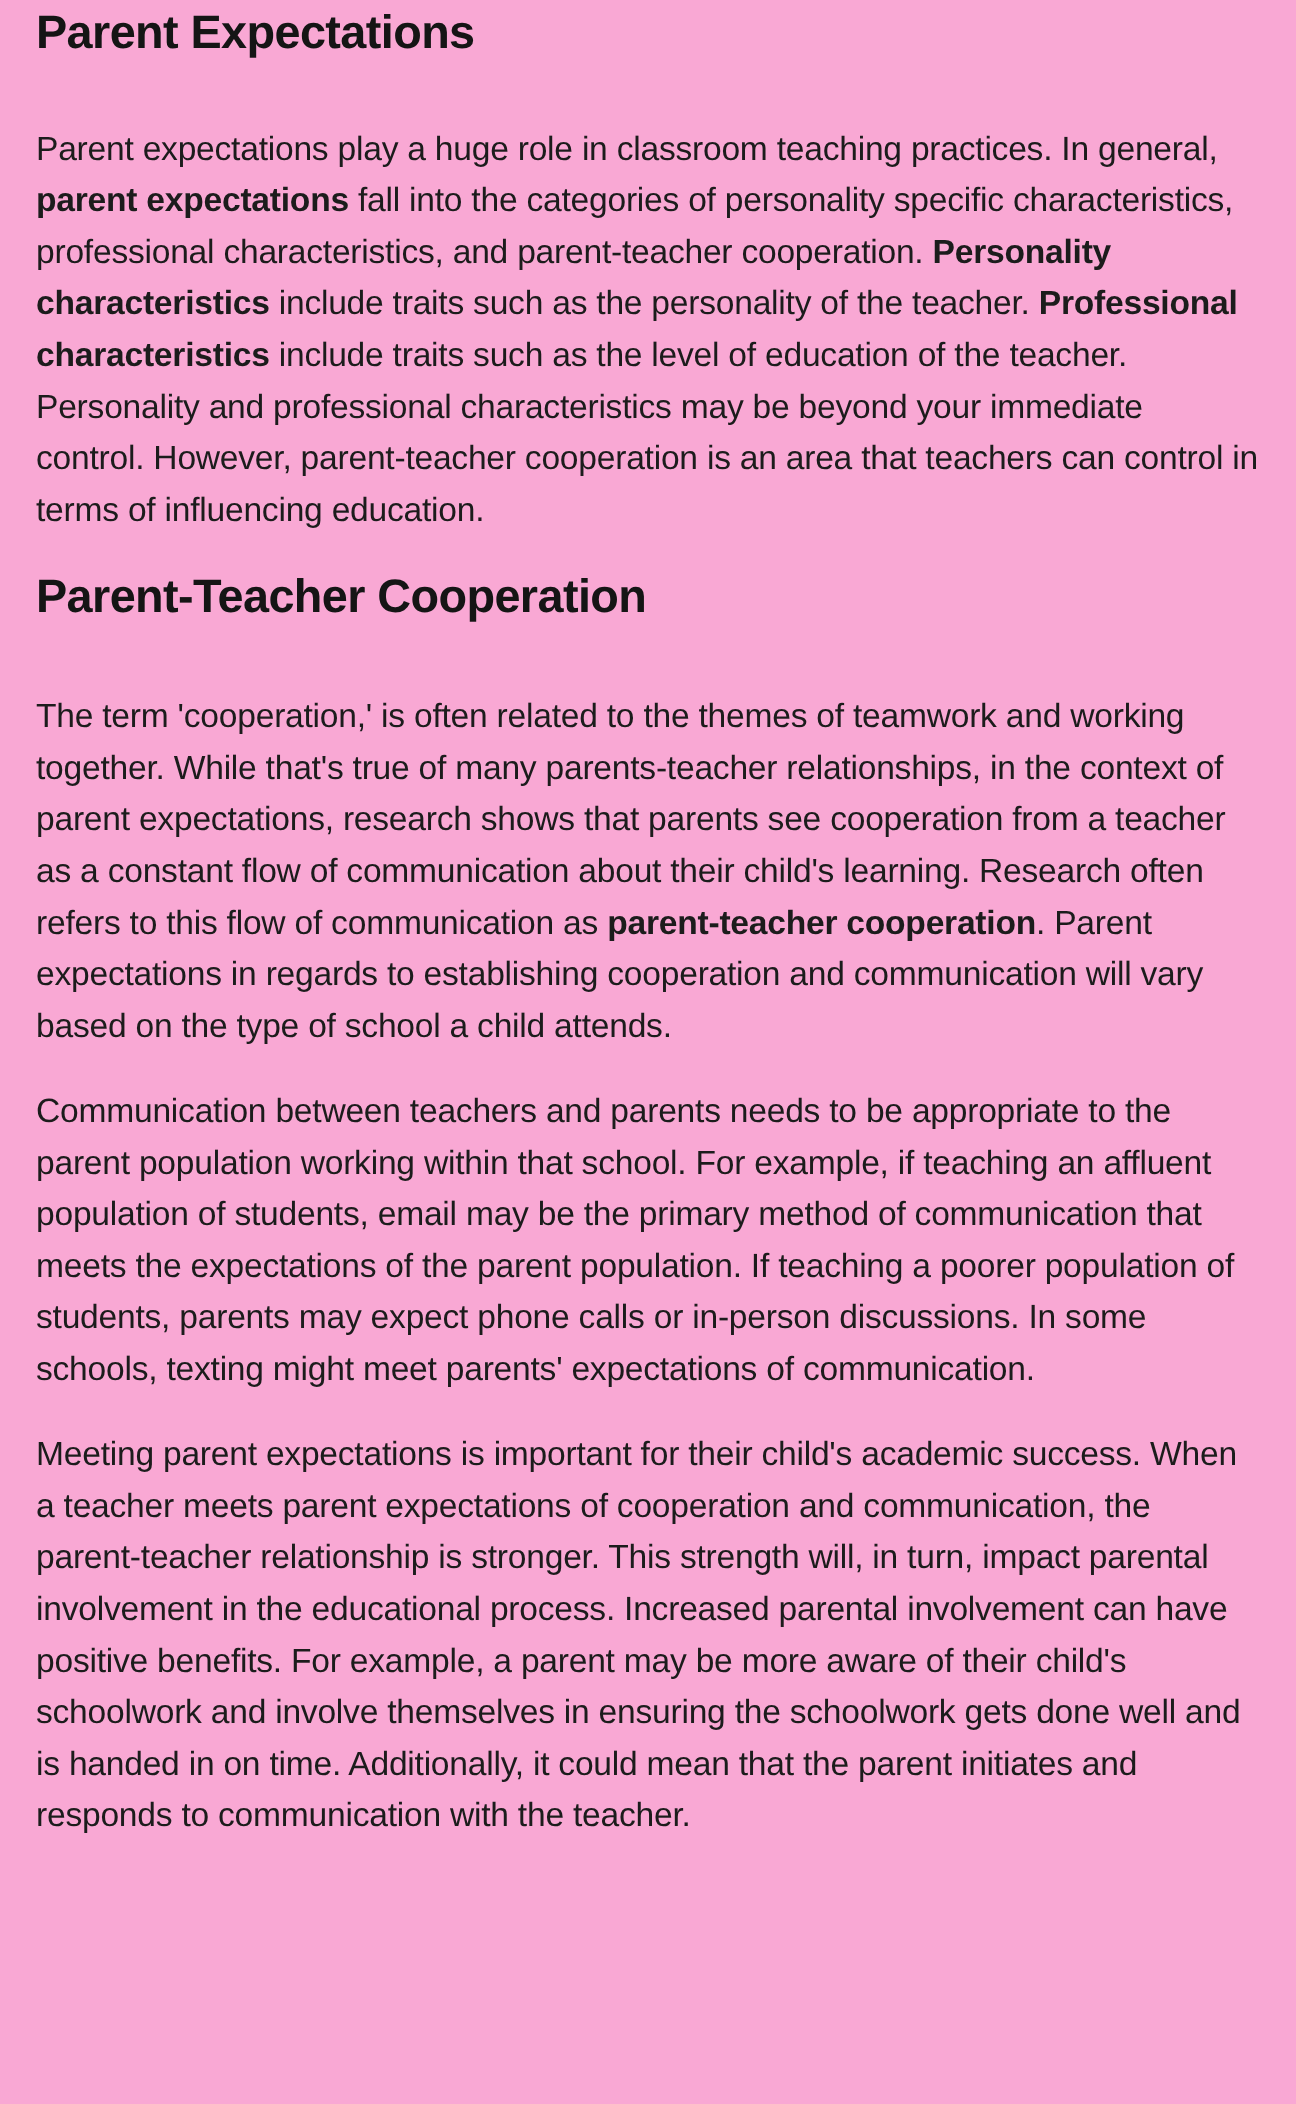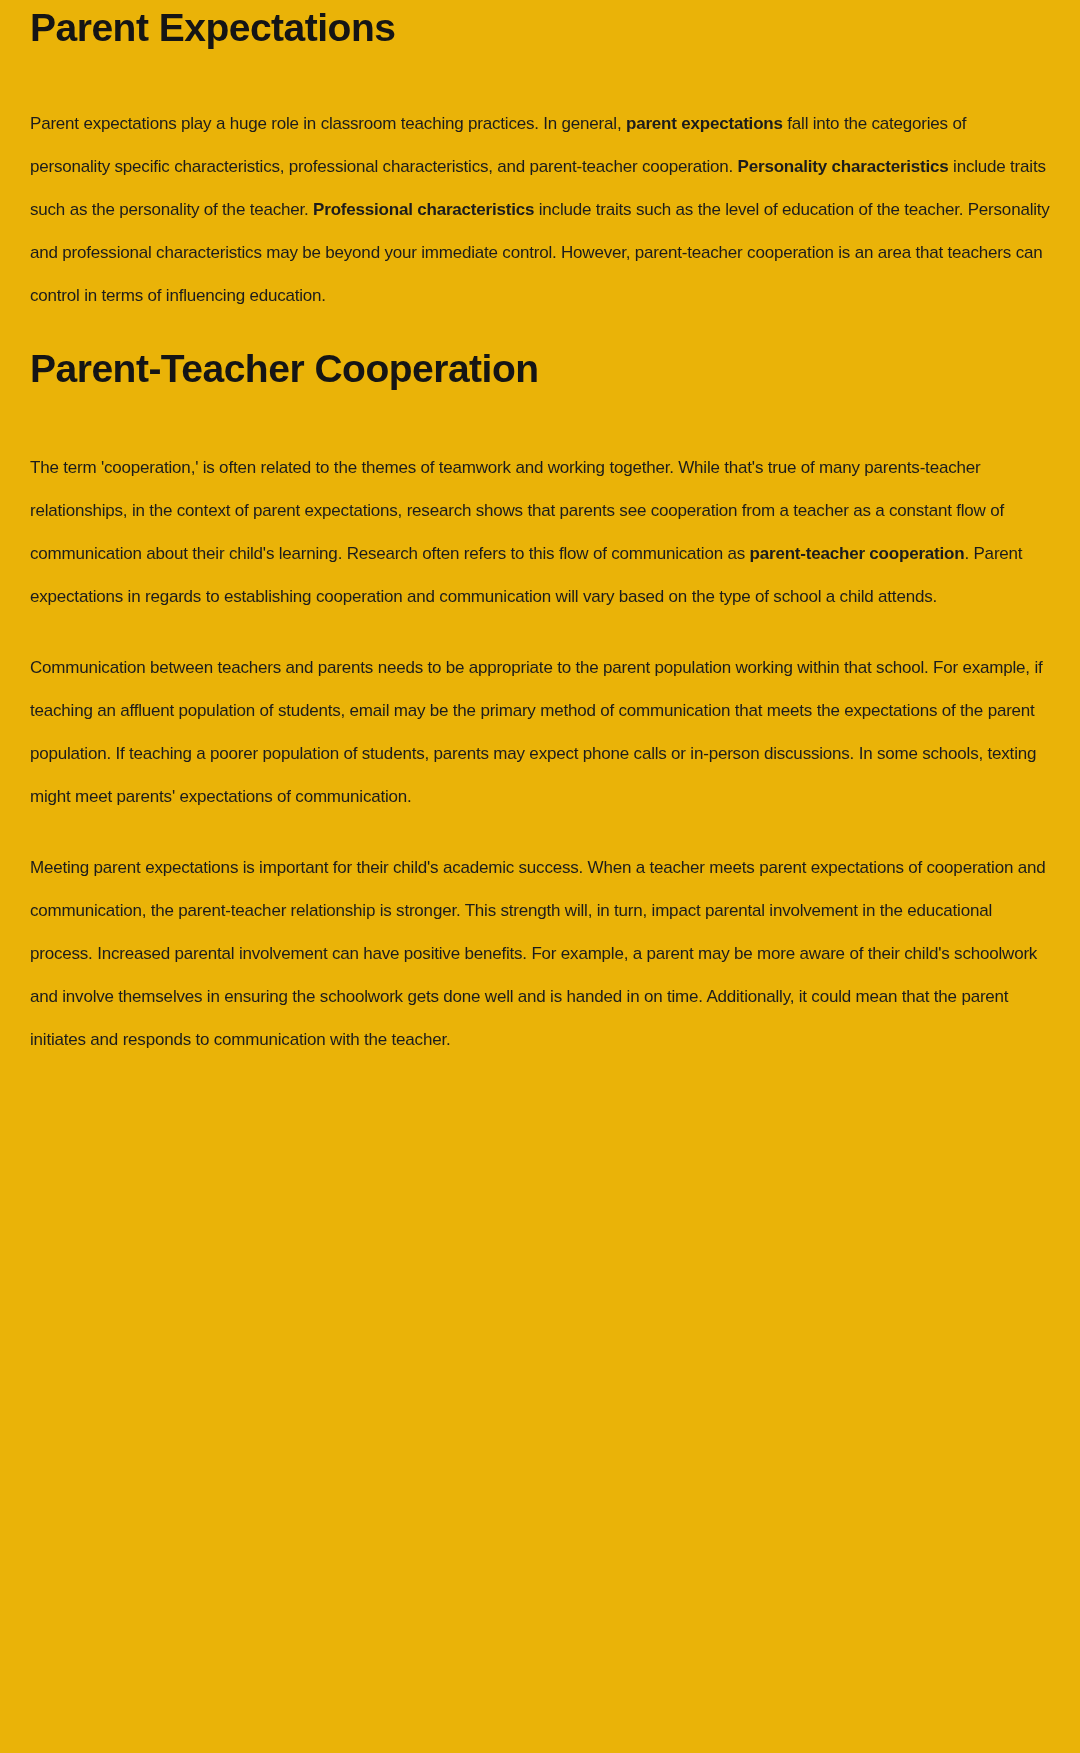--- a/index.html
+++ b/index.html
@@ -21,34 +21,34 @@
   h1.heading, h2.heading {
     font-size: 39px;
     line-height: 48px;
     font-weight: 700;
     letter-spacing: -0.5px;
     color: #151515;
   }
   h1.heading { margin: 0 0 50px 0; }
   h2.heading { margin: 12px 0 53px 0; }
   p.body-paragraph {
-    font-size: 17px;
+    font-size: 28px;
     line-height: 43px;
     letter-spacing: -0.2px;
     margin: 0 0 28px 0;
     font-weight: 400;
   }
   p.body-paragraph strong {
     font-weight: 700;
   }
 </style>
 </head>
 <body>
 
-<main class="page" style="background: #eab308; color: rgb(28, 28, 28);">
+<main class="page" style="background: #f9a8d4; color: rgb(28, 28, 28);">
   <article class="article">
       <h1 class="heading">Parent Expectations</h1>
       <p class="body-paragraph"><span>Parent expectations play a huge role in classroom teaching practices. In general, </span><strong>parent expectations</strong><span> fall into the categories of personality specific characteristics, professional characteristics, and parent-teacher cooperation. </span><strong>Personality characteristics</strong><span> include traits such as the personality of the teacher. </span><strong>Professional characteristics</strong><span> include traits such as the level of education of the teacher. Personality and professional characteristics may be beyond your immediate control. However, parent-teacher cooperation is an area that teachers can control in terms of influencing education.</span></p>
       <h2 class="heading">Parent-Teacher Cooperation</h2>
       <p class="body-paragraph"><span>The term 'cooperation,' is often related to the themes of teamwork and working together. While that's true of many parents-teacher relationships, in the context of parent expectations, research shows that parents see cooperation from a teacher as a constant flow of communication about their child's learning. Research often refers to this flow of communication as </span><strong>parent-teacher cooperation</strong><span>. Parent expectations in regards to establishing cooperation and communication will vary based on the type of school a child attends.</span></p>
       <p class="body-paragraph"><span>Communication between teachers and parents needs to be appropriate to the parent population working within that school. For example, if teaching an affluent population of students, email may be the primary method of communication that meets the expectations of the parent population. If teaching a poorer population of students, parents may expect phone calls or in-person discussions. In some schools, texting might meet parents' expectations of communication.</span></p>
       <p class="body-paragraph"><span>Meeting parent expectations is important for their child's academic success. When a teacher meets parent expectations of cooperation and communication, the parent-teacher relationship is stronger. This strength will, in turn, impact parental involvement in the educational process. Increased parental involvement can have positive benefits. For example, a parent may be more aware of their child's schoolwork and involve themselves in ensuring the schoolwork gets done well and is handed in on time. Additionally, it could mean that the parent initiates and responds to communication with the teacher.</span></p>
     </article>
 </main>
 

